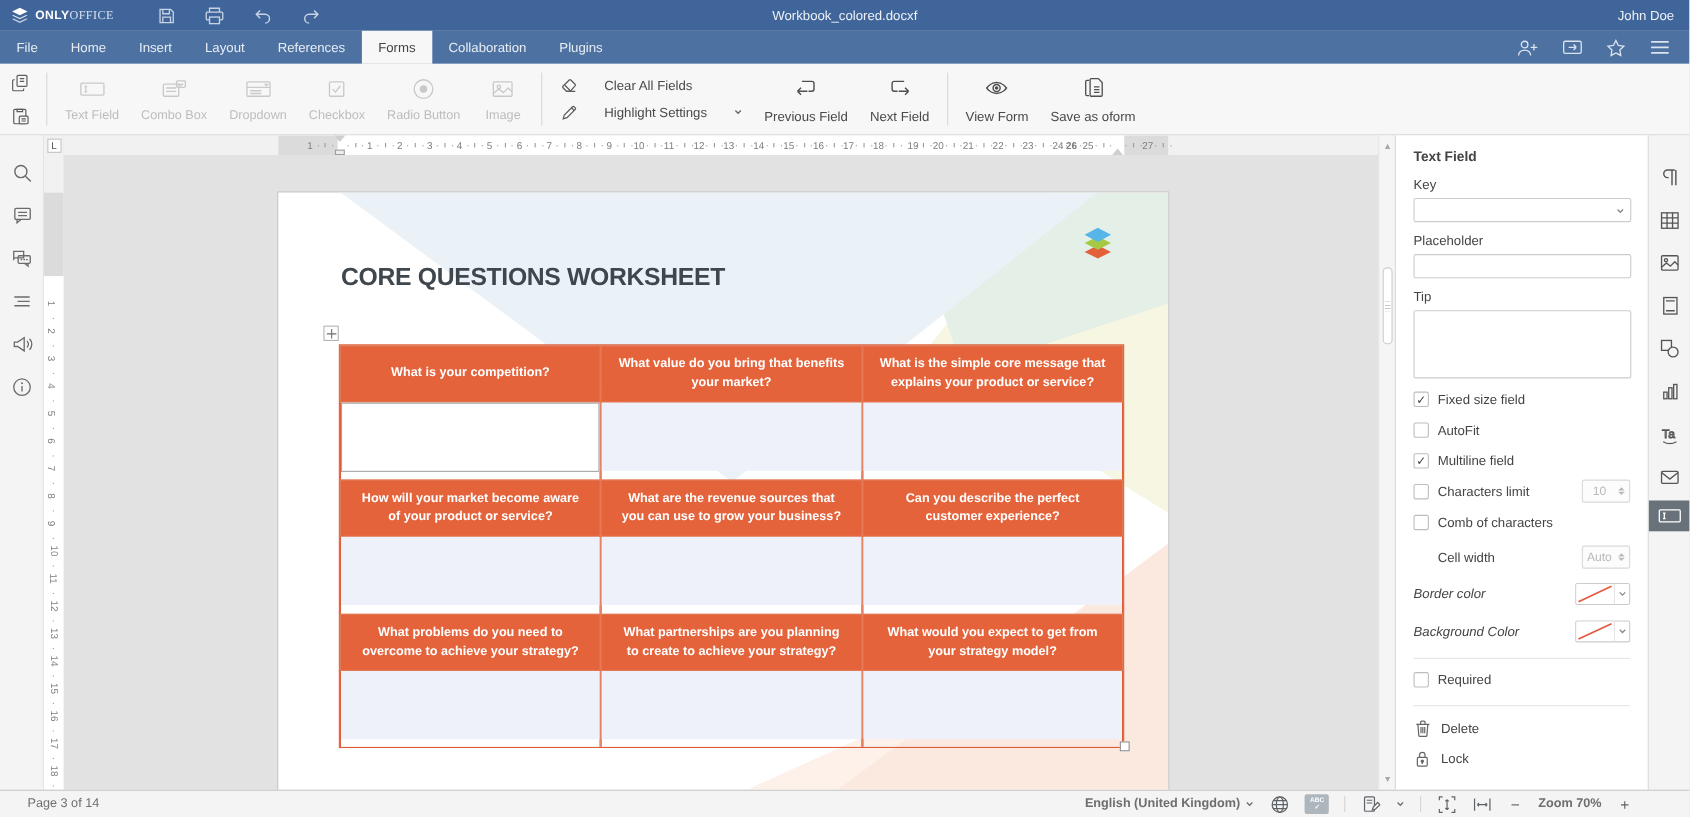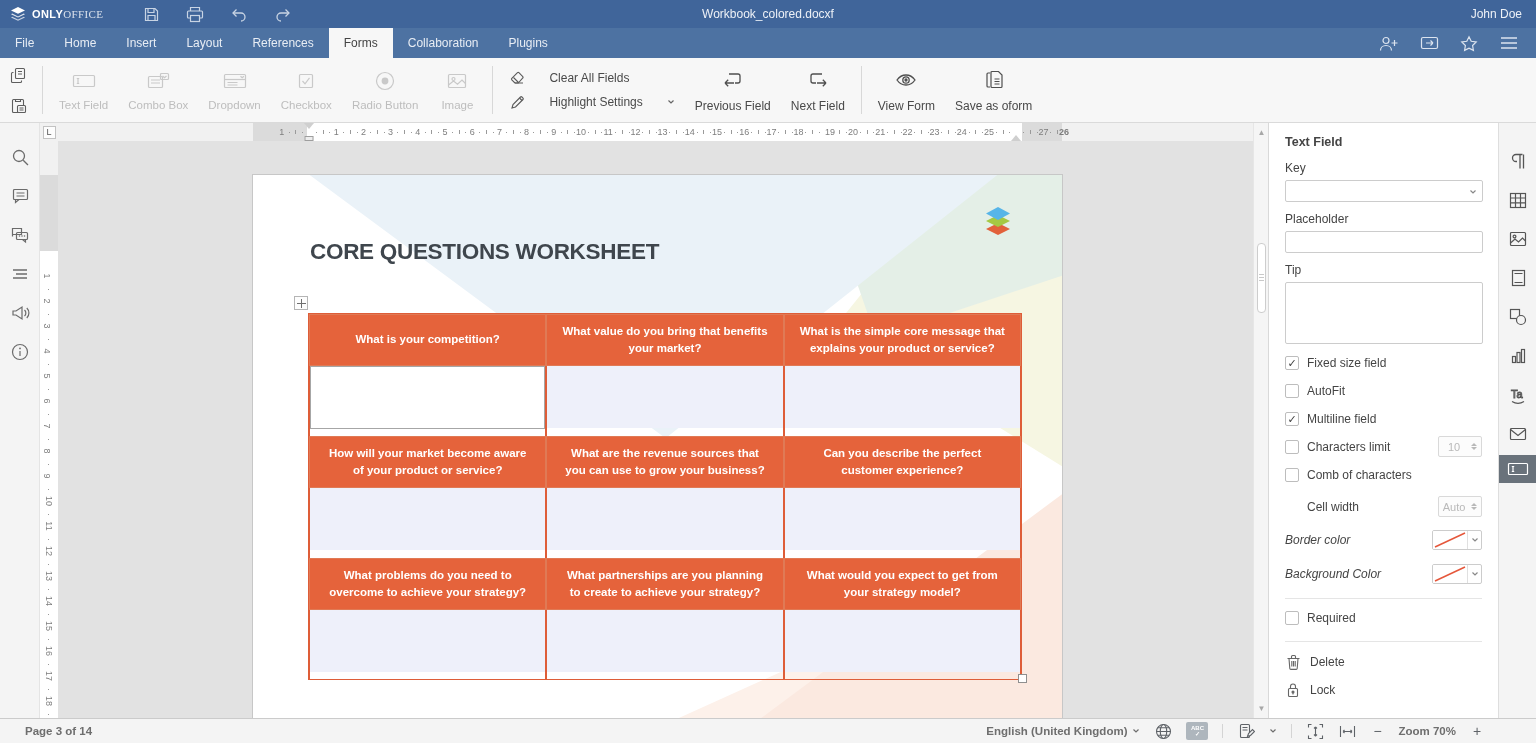--- a/index.html
+++ b/index.html
@@ -119,21 +119,21 @@
   .rp-divider { height:1px; background:#E5E5E5; margin:14px 0 4px; }
   .action-row { display:flex; align-items:center; gap:9px; margin-top:12px; color:#444; font-size:12px; cursor:pointer; }
   .action-row .aico { width:16px; height:16px; color:#666; display:flex; align-items:center; justify-content:center; }
 
   .right-strip { position:absolute; left:1498px; top:0; width:38px; height:595px; background:#F4F4F4; border-left:1px solid #DEDEDE; }
   .rs-icon { position:absolute; left:0; width:38px; height:28px; color:#555; display:flex; align-items:center; justify-content:center; cursor:pointer; }
   .rs-icon.active { background:#69727B; color:#fff; }
 
   
   .statusbar { position:absolute; left:0; top:718px; width:1536px; height:25px; background:#F4F4F4; border-top:1px solid #CBCBCB; display:flex; align-items:center; }
-  .page-ind { padding-left:25px; font-size:11.5px; font-weight:700; color:#6E6E6E; }
+  .page-ind { padding-left:25px; font-size:11.5px; font-weight:400; color:#6E6E6E; }
   .sb-right { margin-left:auto; display:flex; align-items:center; gap:14px; padding-right:52px; }
   .lang { display:flex; align-items:center; gap:5px; font-size:11.5px; font-weight:700; color:#6E6E6E; cursor:pointer; }
   .st-ico { width:18px; height:18px; color:#5F6368; display:flex; align-items:center; justify-content:center; cursor:pointer; }
   .spell-badge { width:22px; height:18px; background:#AEB6BD; border-radius:2px; color:#fff; display:flex; flex-direction:column; align-items:center; justify-content:center; font-size:6px; font-weight:700; line-height:1; cursor:pointer; }
   .st-div { width:1px; height:14px; background:#D4D4D4; }
   .zoom-lab { font-size:11.5px; font-weight:700; color:#6E6E6E; }
   .zbtn { font-size:14px; color:#5F6368; cursor:pointer; width:14px; text-align:center; }
 </style>
 </head>
 <body>
@@ -513,21 +513,21 @@
         <i class="h-dot" style="left: 897px;"></i>
         <i class="h-tick" style="left: 890.2px;"></i>
         <span class="h-num" style="left: 903.8px;">24</span>
         <i class="h-dot" style="left: 910.6px;"></i>
         <i class="h-dot" style="left: 924.2px;"></i>
         <i class="h-tick" style="left: 917.4px;"></i>
         <span class="h-num" style="left: 931px;">25</span>
         <i class="h-dot" style="left: 937.8px;"></i>
         <i class="h-dot" style="left: 951.4px;"></i>
         <i class="h-tick" style="left: 944.6px;"></i>
-        <span class="h-num" style="left: 1006px; font-weight: bold;">26</span>
+        <span class="h-num" style="left: 916px; font-weight: bold;">26</span>
         <i class="h-dot" style="left: 965px;"></i>
         <i class="h-dot" style="left: 978.6px;"></i>
         <i class="h-tick" style="left: 971.8px;"></i>
         <span class="h-num" style="left: 985.4px;">27</span>
         <i class="h-dot" style="left: 992.2px;"></i>
         <i class="h-dot" style="left: 1005.8px;"></i>
         <i class="h-tick" style="left: 999px;"></i>
         <i class="ind-first" style="left: 251px;"></i>
         <i class="ind-box" style="left: 251px;"></i>
         <i class="ind-right" style="left: 958.2px;"></i>

